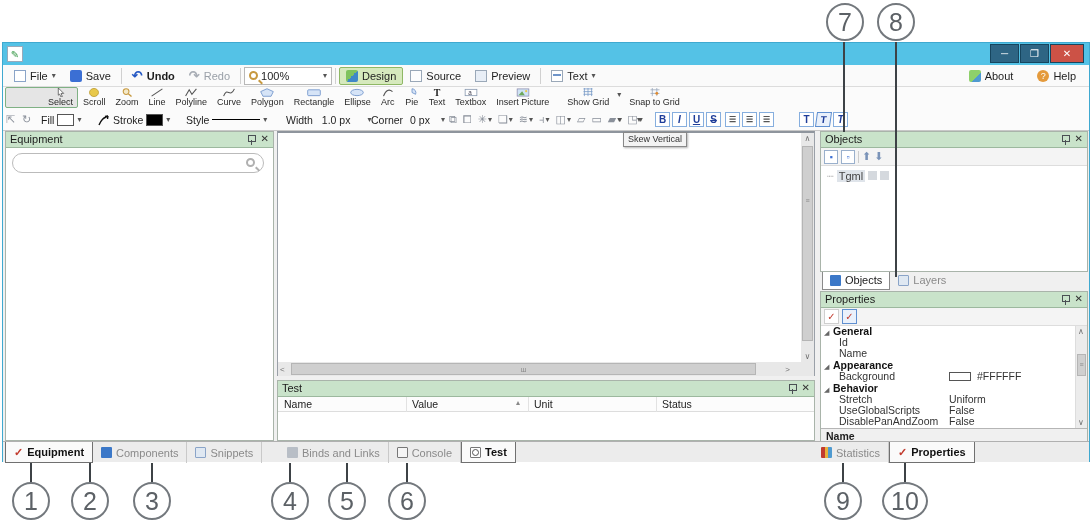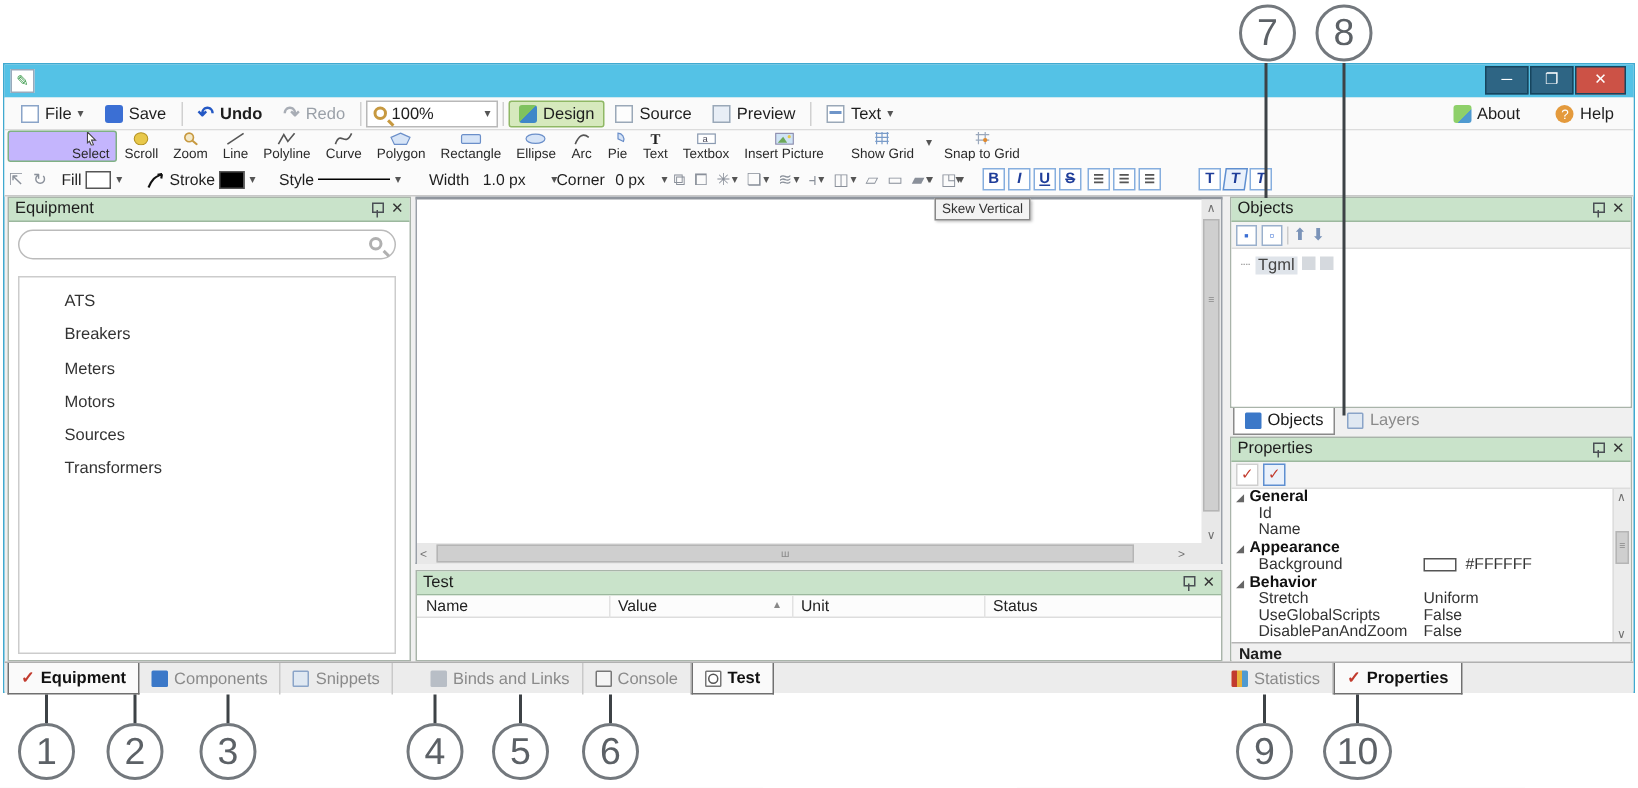--- a/index.html
+++ b/index.html
@@ -44,21 +44,21 @@
   .mag::after { content:""; position:absolute; width:5px; height:2px; background:#c79940; transform:rotate(45deg); left:7px; top:8px; }
   .combo { display:flex; align-items:center; gap:3px; border:1px solid #b8b8b8; background:#fff; padding:1px 4px; height:18px; }
   .dd { font-size:8px; color:#555; }
   #menuright { position:absolute; right:6px; top:24px; display:flex; gap:10px; align-items:center; font-size:11px; }
 
   
   #toolsrow { position:absolute; left:0; top:44px; width:100%; height:21px; background:#fbfbfb; display:flex; align-items:flex-start; padding-left:2px; }
   .tool { display:flex; flex-direction:column; align-items:center; justify-content:flex-start; height:21px; padding:0 4px;
           font-size:9px; color:#2a2a2a; border:1px solid transparent; }
   .tool svg { display:block; height:10px; }
-  .tool.active { background:#c4b5fd; border-color:#7fb184; border-radius:2px;padding-left:42px; }
+  .tool.active { background:#e5e5e5; border-color:#7fb184; border-radius:2px;padding-left:42px; }
 
   
   #formatrow { position:absolute; left:0; top:65px; width:100%; height:23px; background:#fbfbfb; border-bottom:1px solid #c8c8c8;
                font-size:10.5px; }
   .f { position:absolute; top:4px; height:15px; display:flex; align-items:center; gap:3px; white-space:nowrap; }
   .swatch { width:17px; height:12px; border:1px solid #555; background:#fff; display:inline-block; }
   .swatch.black { background:#000; }
   .linesample { width:48px; height:0; border-top:1.5px solid #000; display:inline-block; }
   .gico { color:#8a909a; font-size:11px; display:inline-flex; align-items:center; gap:1px; }
   .bbtn { position:absolute; top:4px; width:15px; height:15px; border:1px solid #86aede; background:#fff; color:#1f3d99;
@@ -389,28 +389,20 @@
   <div class="panel" style="left:2px;top:88px;width:269px;height:310px">
     <div class="phdr">
       <span>Equipment</span>
       <span class="pin"></span>
       <span class="x">✕</span>
     </div>
     <div id="searchbox">
       <input type="text" value="" style="">
       <span class="mag"></span>
     </div>
-    <div id="equiplist">
-      <div class="eqitem" style="top:10px">ATS</div>
-      <div class="eqitem" style="top:32px">Breakers</div>
-      <div class="eqitem" style="top:55px">Meters</div>
-      <div class="eqitem" style="top:77px">Motors</div>
-      <div class="eqitem" style="top:99px">Sources</div>
-      <div class="eqitem" style="top:121px">Transformers</div>
-    </div>
   </div>
 
   <div id="canvas"></div>
 
   <div class="sb" style="left:798px;top:90px;width:13px;height:229px">
     <div class="arr" style="top:1px;left:0;right:0">∧</div>
     <div class="thumb" style="left:1px;right:1px;top:13px;height:195px">
         <div style="margin-top:50px">≡</div>
       </div>
     <div class="arr" style="bottom:1px;left:0;right:0">∨</div>

